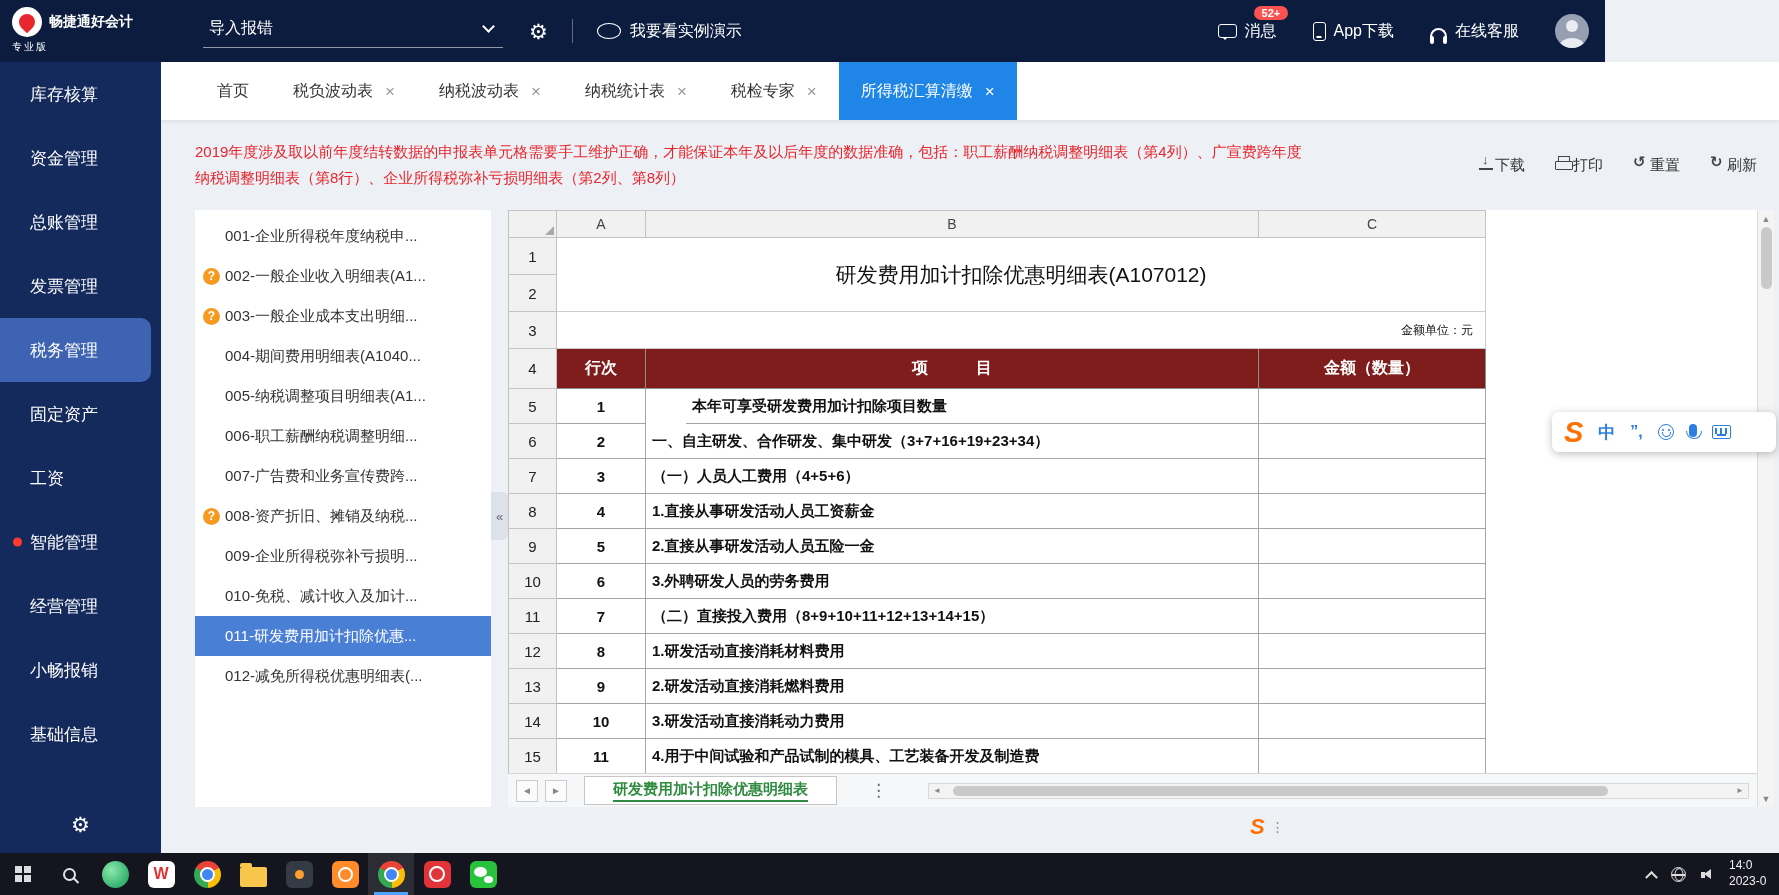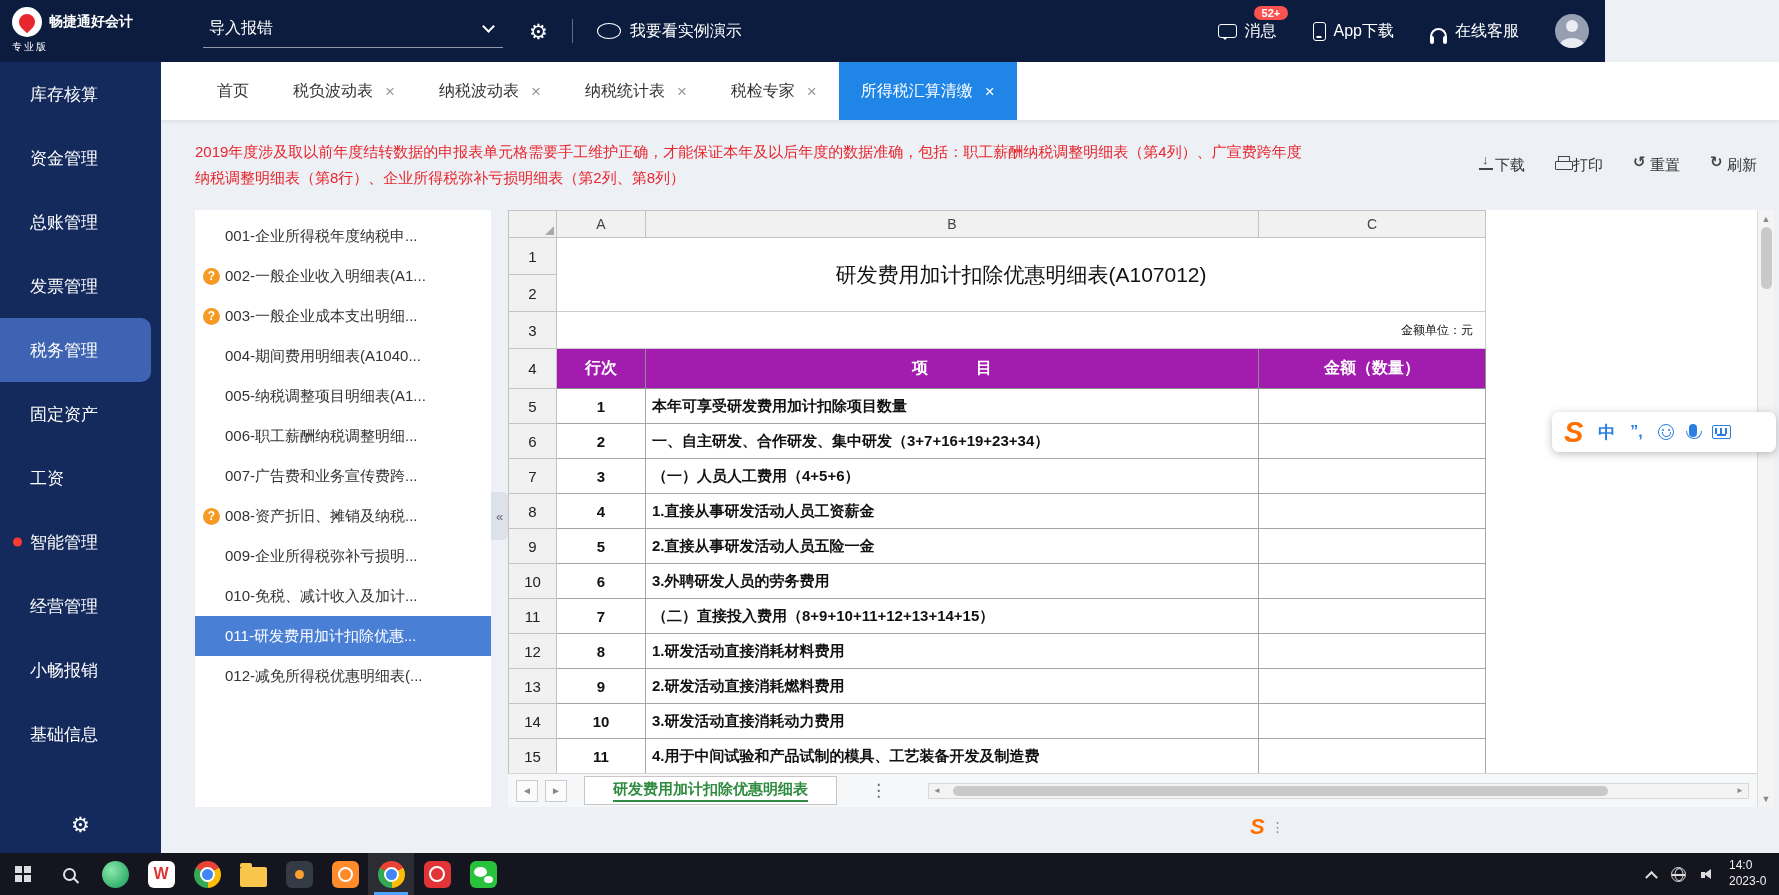--- a/index.html
+++ b/index.html
@@ -77,21 +77,21 @@
 
 .sheet-area{flex:1;height:597px;background:#fff;position:relative;overflow:hidden}
 .sheet-grid{display:grid;grid-template-columns:48px 89px 613px 227px;grid-template-rows:27px 37px 37px 37px 40px repeat(11,35px);border-left:1px solid #c3c3c3;border-top:1px solid #c3c3c3;width:978px}
 .cell{display:flex;align-items:center;font-size:15px;color:#111;border-right:1px solid #a6a6a6;border-bottom:1px solid #a6a6a6;background:#fff;overflow:hidden;cursor:cell}
 .hdr{background:#f1f1f1;border-color:#c3c3c3;color:#444;justify-content:center;font-size:14px;cursor:pointer}
 .corner{position:relative}
 .corner::after{content:"";position:absolute;right:2px;bottom:2px;border-left:9px solid transparent;border-bottom:9px solid #a9a9a9}
 .rowh{font-size:15px;color:#222}
 .title-cell{justify-content:center;font-size:21px;font-weight:400;border-color:#cdcdcd}
 .unit-cell{justify-content:flex-end;padding-right:12px;font-size:12px;border-color:#cdcdcd}
-.thead{background:#a21caf;color:#fff;font-weight:700;justify-content:center;font-size:16px;border-color:#8d8d8d}
+.thead{background:#7f1d1d;color:#fff;font-weight:700;justify-content:center;font-size:16px;border-color:#8d8d8d}
 .data{font-weight:700}
 .data.line{justify-content:center}
 .data.item{padding-left:6px}
 
 .vscroll{position:absolute;top:0;right:0;bottom:0;width:17px;background:#f4f4f4;border-left:1px solid #ddd;display:flex;flex-direction:column;align-items:center;z-index:4}
 .vs-btn{height:17px;width:100%;display:flex;align-items:center;justify-content:center;font-size:9px;color:#888;cursor:pointer}
 .vs-thumb{width:11px;height:62px;background:#c9c9c9;border-radius:6px;cursor:grab}
 .vs-spacer{flex:1}
 
 .sheet-footer{position:absolute;left:0;right:17px;bottom:0;height:34px;background:#f6f7f8;border-top:1px solid #d5d5d5;display:flex;align-items:center;padding-left:8px;gap:7px;z-index:3}
@@ -360,21 +360,21 @@
             <div class="cell hdr rowh" style="grid-area: 13 / 1;">12</div>
             <div class="cell hdr rowh" style="grid-area: 14 / 1;">13</div>
             <div class="cell hdr rowh" style="grid-area: 15 / 1;">14</div>
             <div class="cell hdr rowh" style="grid-area: 16 / 1;">15</div>
             <div class="cell title-cell" style="grid-area: 2 / 2 / 4 / 5;">研发费用加计扣除优惠明细表(A107012)</div>
             <div class="cell unit-cell" style="grid-area: 4 / 2 / auto / 5;">金额单位：元</div>
             <div class="cell thead" style="grid-area: 5 / 2;">行次</div>
             <div class="cell thead" style="grid-area: 5 / 3;">项　　　目</div>
             <div class="cell thead" style="grid-area: 5 / 4;">金额（数量）</div>
             <div class="cell data line" style="grid-area: 6 / 2;">1</div>
-            <div class="cell data item" style="grid-area: 6 / 3;">本年可享受研发费用加计扣除项目数量</div>
+            <div class="cell data item" style="grid-area: 6 / 3; margin-left: 40px;">本年可享受研发费用加计扣除项目数量</div>
             <div class="cell data" style="grid-area: 6 / 4;"></div>
             <div class="cell data line" style="grid-area: 7 / 2;">2</div>
             <div class="cell data item" style="grid-area: 7 / 3;">一、自主研发、合作研发、集中研发（3+7+16+19+23+34）</div>
             <div class="cell data" style="grid-area: 7 / 4;"></div>
             <div class="cell data line" style="grid-area: 8 / 2;">3</div>
             <div class="cell data item" style="grid-area: 8 / 3;">（一）人员人工费用（4+5+6）</div>
             <div class="cell data" style="grid-area: 8 / 4;"></div>
             <div class="cell data line" style="grid-area: 9 / 2;">4</div>
             <div class="cell data item" style="grid-area: 9 / 3;">1.直接从事研发活动人员工资薪金</div>
             <div class="cell data" style="grid-area: 9 / 4;"></div>

